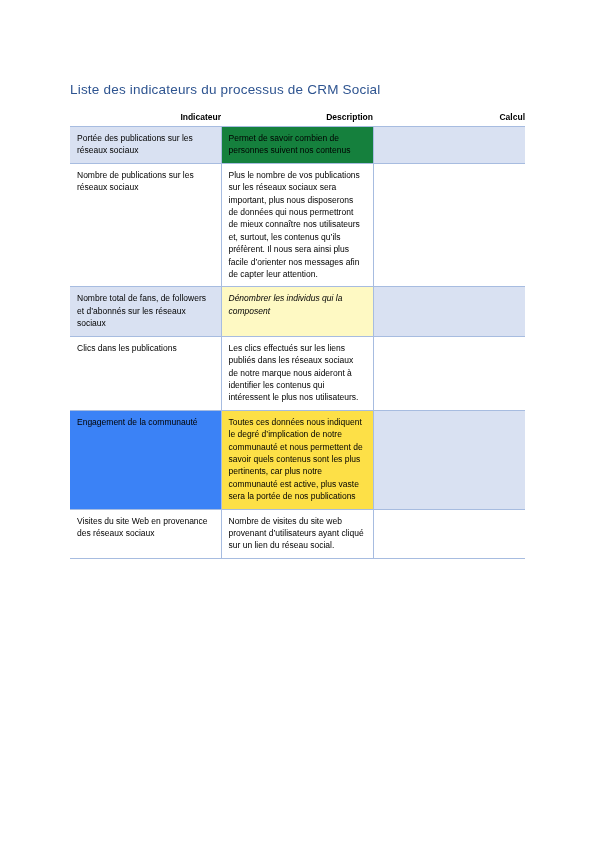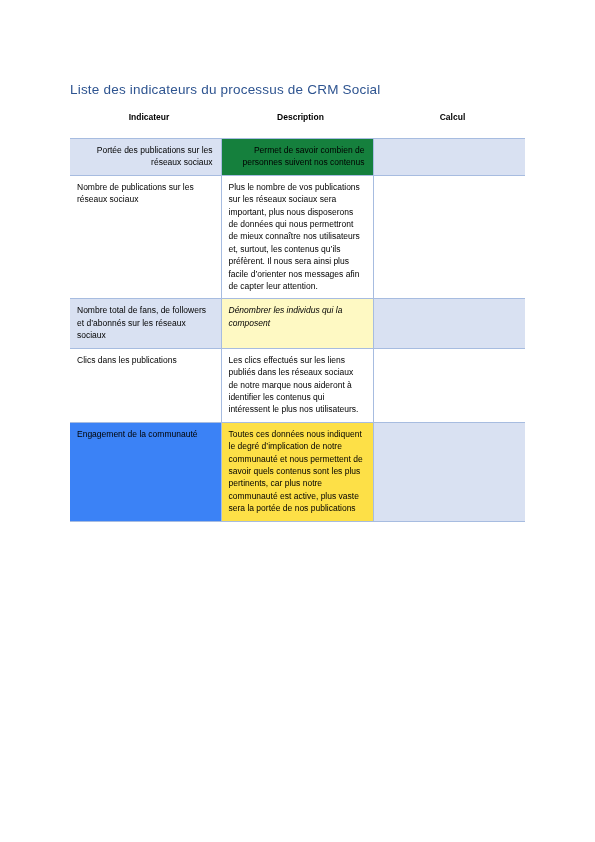--- a/index.html
+++ b/index.html
@@ -39,26 +39,26 @@
   table.kpi {
     width: 455px;
     border-collapse: collapse;
     table-layout: fixed;
   }
   table.kpi col.c1 { width: 151px; }
   table.kpi col.c2 { width: 152px; }
   table.kpi col.c3 { width: 152px; }
 
   table.kpi th {
-    text-align: center;
+    text-align: right;
     vertical-align: bottom;
     font-size: 8.5px;
     font-weight: bold;
     color: #000000;
-    padding: 0 0 16px 7px;
+    padding: 0 0 4px 7px;
     border: none;
     background: transparent;
   }
   table.kpi td {
     vertical-align: top;
     font-size: 8.5px;
     line-height: 1.46;
     color: #000000;
     padding: 5px 8px 6px 7px;
     border-top: 1px solid #A7BCE0;
@@ -68,21 +68,21 @@
     word-wrap: break-word;
   }
   
   table.kpi td.first-col { border-left: none; }
   table.kpi td.last-col  { border-right: none; }
 
   tr.shaded td { background: #D9E1F2; }
   tr.plain  td { background: #FFFFFF; }
 
   
-  table.kpi tbody tr:first-child td { border-top: 1.3px solid #8FAADC; text-align: right; }
+  table.kpi tbody tr:first-child td { border-top: 1.3px solid #8FAADC; }
   table.kpi tbody tr:last-child td  { border-bottom: 1.3px solid #8FAADC; }
 </style>
 </head>
 <body>
 
 <div class="page">
 
   <div class="doc-title" style="color: rgb(46, 84, 144);">Liste des indicateurs du processus de CRM Social</div>
 
   <div class="table-wrap">
@@ -124,18 +124,23 @@
           <td style="border-color: rgb(167, 188, 224);">Les clics effectués sur les liens publiés dans les réseaux sociaux de notre marque nous aideront à identifier les contenus qui intéressent le plus nos utilisateurs.</td>
           <td class="last-col" style="border-top-color: rgb(167, 188, 224); border-bottom-color: rgb(167, 188, 224); border-left-color: rgb(167, 188, 224);"></td>
         </tr>
 
         <tr class="shaded">
           <td class="first-col" style="background: #3b82f6; border-top-color: rgb(167, 188, 224); border-bottom-color: rgb(167, 188, 224); border-right-color: rgb(167, 188, 224);">Engagement de la communauté</td>
           <td style="background: #fde047; border-color: rgb(167, 188, 224);">Toutes ces données nous indiquent le degré d’implication de notre communauté et nous permettent de savoir quels contenus sont les plus pertinents, car plus notre communauté est active, plus vaste sera la portée de nos publications</td>
           <td class="last-col" style="background: rgb(217, 225, 242); border-top-color: rgb(167, 188, 224); border-bottom-color: rgb(167, 188, 224); border-left-color: rgb(167, 188, 224);"></td>
         </tr>
 
+        <tr class="plain">
+          <td class="first-col" style="border-top-color: rgb(167, 188, 224); border-bottom-color: rgb(167, 188, 224); border-right-color: rgb(167, 188, 224);">Visites du site Web en provenance des réseaux sociaux</td>
+          <td style="border-color: rgb(167, 188, 224);">Nombre de visites du site web provenant d’utilisateurs ayant cliqué sur un lien du réseau social.</td>
+          <td class="last-col" style="border-top-color: rgb(167, 188, 224); border-bottom-color: rgb(167, 188, 224); border-left-color: rgb(167, 188, 224);"></td>
+        </tr>
 
       </tbody>
     </table>
   </div>
 
 </div>
 
 </body></html>

